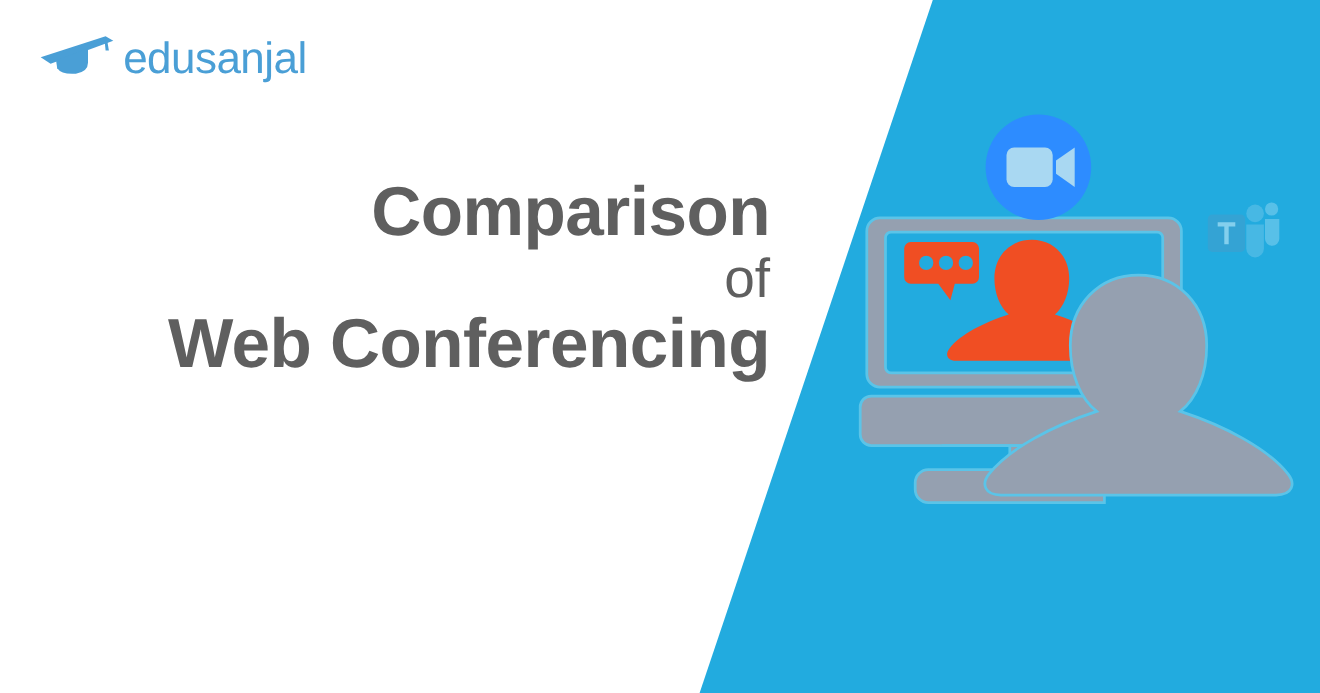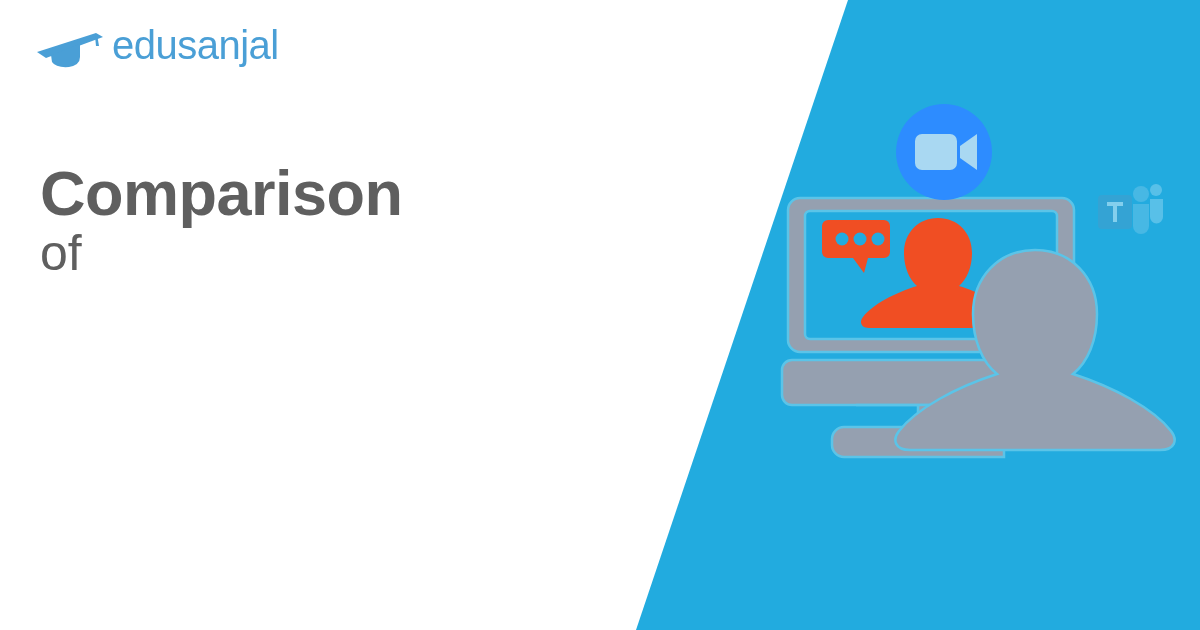--- a/index.html
+++ b/index.html
@@ -20,39 +20,39 @@
   #blue-panel {
     position:absolute; inset:0;
     z-index:1;
   }
   #blue-panel svg { display:block; width:1200px; height:630px; }
 
   
   #logo {
     position:absolute; left:34px; top:24px;
     z-index:5;
-    display:flex; align-items:flex-start; gap:2px;
+    display:flex; align-items:flex-end; gap:2px;
   }
   #logo-mark { width:76px; height:48px; display:block; }
   #logo-text {
     font-size:40px;
     letter-spacing:-0.5px;
     color:#4A9FD6;
     font-weight:400;
     line-height:1;
     position:relative; top:1px;
   }
 
   
   #headline {
     position:absolute;
     left:40px; top:160px;
     width:660px;
     z-index:5;
-    text-align:left;
+    text-align:right;
     color:#5F5F5F;
   }
   .hl-line { display:block; line-height:1.06; }
   .hl-bold   { font-weight:700; font-size:63px; letter-spacing:-0.5px; }
   .hl-normal { font-weight:400; font-size:50px; letter-spacing:0px; }
 
   
   #illustration {
     position:absolute; left:760px; top:90px;
     width:440px; height:430px;
@@ -82,20 +82,21 @@
 
         <path d="M63 10 L65 22 L62 22 L61 12 Z" fill="#4A9FD6"></path>
       </svg>
     </span>
     <span id="logo-text">edusanjal</span>
   </div>
 
   <div id="headline">
     <span class="hl-line hl-bold">Comparison</span>
     <span class="hl-line hl-normal">of</span>
+    <span class="hl-line hl-bold">Web Conferencing</span>
   </div>
 
   <div id="illustration">
     <svg viewBox="0 0 440 430" xmlns="http://www.w3.org/2000/svg" aria-hidden="true">
 
       <g>
 
         <path d="M40 108
                  h262 a12 12 0 0 1 12 12
                  v130 a12 12 0 0 1 -12 12

